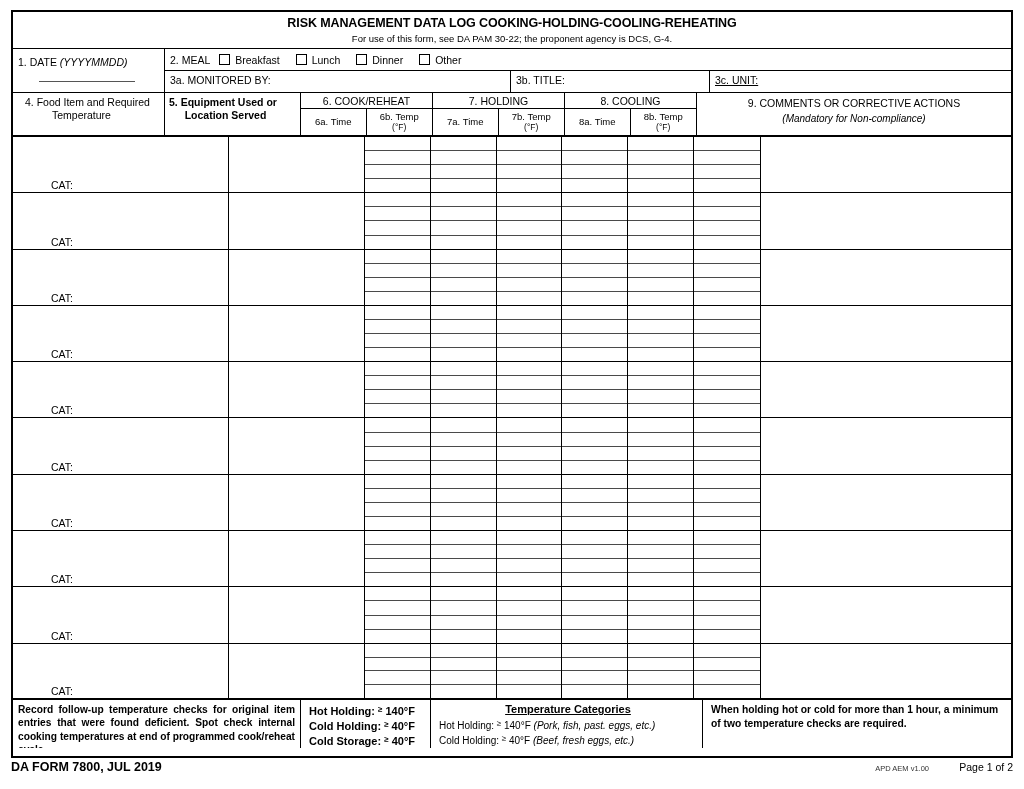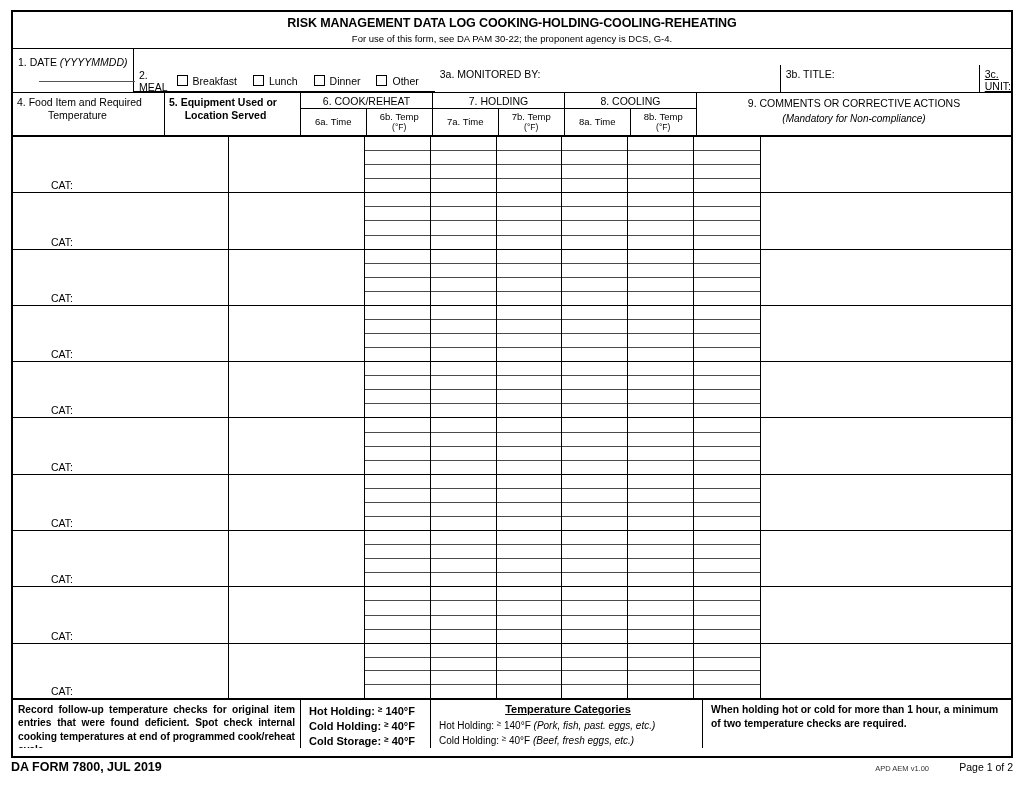--- a/index.html
+++ b/index.html
@@ -77,22 +77,21 @@
   .date-rule {
     position: absolute;
     left: 26px;
     top: 32px;
     width: 96px;
     border-bottom: 1.2px solid #555;
   }
   .ident-right {
     flex: 1;
     display: flex;
-    flex-direction: row;
-    align-items: flex-end;
+    flex-direction: column;
   }
   .meal-row {
     height: 22px;
     box-sizing: border-box;
     border-bottom: 1.5px solid #000;
     display: flex;
     align-items: center;
     padding-left: 5px;
   }
   .meal-label {
@@ -135,21 +134,21 @@
     border-bottom: 2px solid #000;
   }
   .ch {
     box-sizing: border-box;
     border-right: 1.5px solid #000;
     text-align: center;
     font-size: 10.5px;
     line-height: 13px;
     padding-top: 3px;
   }
-  .ch-food { width: 152px; padding-left: 4px; text-align: left; }
+  .ch-food { width: 152px; padding-left: 12px; text-align: left; }
   .ch-food .l2 { display: block; text-align: center; padding-right: 26px; }
   .ch-equip { width: 136px; padding-left: 4px; text-align: left; font-weight: bold; }
   .ch-equip .l2 { display: block; text-align: center; padding-right: 18px; }
   .ch-group {
     width: 132px;
     display: flex;
     flex-direction: column;
     padding-top: 0;
   }
   .ch-group-title {

